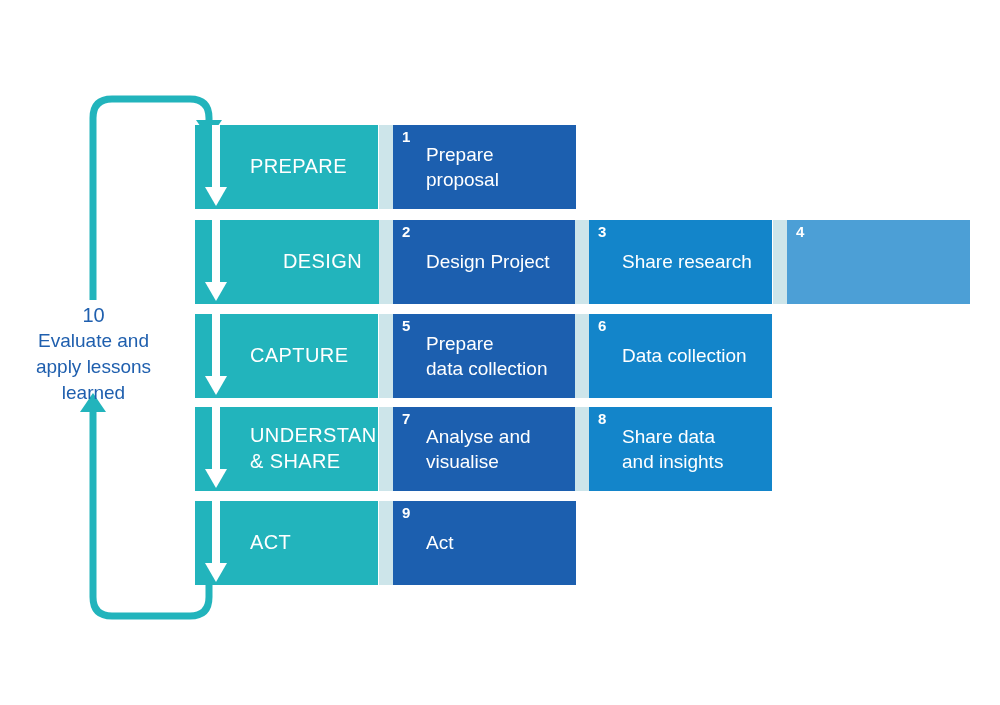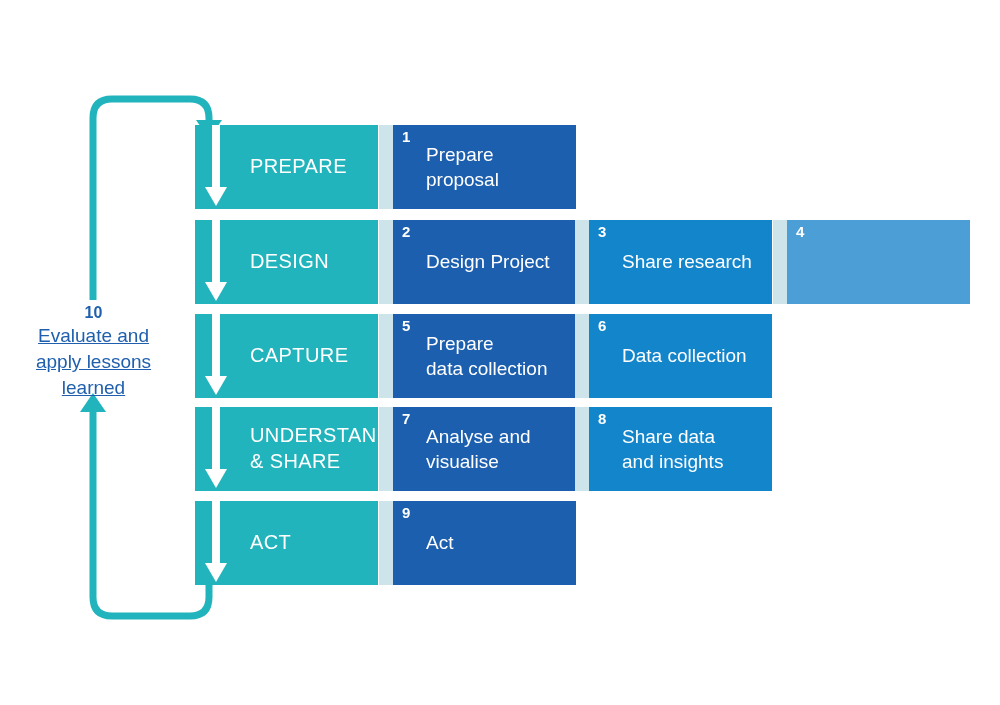--- a/index.html
+++ b/index.html
@@ -57,23 +57,23 @@
     margin-left:33px;white-space:pre-line;font-weight:400;
   }
 
   
   #evaluate-caption{
     position:absolute;left:0px;top:303px;width:187px;
     text-align:center;color:var(--capblue);
     font-size:19px;line-height:1.38;
   }
   #evaluate-num{
-    font-size:16px;font-weight:bold;display:block;line-height:1.25;
+    font-size:20px;font-weight:normal;display:block;line-height:1.25;
   }
-  #evaluate-text{display:block;white-space:pre-line;text-decoration:underline;}
+  #evaluate-text{display:block;white-space:pre-line;}
 </style>
 </head>
 <body style="--teal: #22B4BC; --pale: #CDE5EA; --capblue: #1F5FAE; background: rgb(255, 255, 255);">
 
 <div id="canvas">
 
   <svg id="loop-layer" viewBox="0 0 1000 705" xmlns="http://www.w3.org/2000/svg">
 
     <path d="M 93 300 L 93 118 Q 93 99 112 99 L 190 99 Q 209 99 209 118 L 209 122" fill="none" stroke="#22B4BC" stroke-width="7" stroke-linecap="butt"></path>
     <polygon points="196,120 222,120 209,139" fill="#22B4BC"></polygon>
@@ -99,21 +99,21 @@
           <div class="stage-label">PREPARE</div>
         </div>
         <div class="spacer" style="left: 379px; top: 0px; width: 14px; height: 84px; background: rgb(205, 229, 234);"></div>
         <div class="step" style="left: 393px; top: 0px; width: 183px; height: 84px; background: rgb(28, 95, 175);">
           <div class="step-num">1</div>
           <div class="step-text">Prepare
 proposal</div>
         </div>
       </div>
       <div class="row" style="left: 0px; top: 220px; width: 1000px; height: 84px;">
-        <div class="stage-box" style="left: 195px; top: 0px; width: 183px; height: 84px; background: rgb(34, 180, 188);">
+        <div class="stage-box" style="left: 195px; top: 0px; width: 183px; height: 84px; background: rgb(34, 180, 188); padding-left: 33px;">
           <svg class="down-arrow" viewBox="0 0 26 84">
             <rect x="9" y="-6" width="8" height="70" fill="#FFFFFF"></rect>
             <polygon points="2,62 24,62 13,81" fill="#FFFFFF"></polygon>
           </svg>
           <div class="stage-label">DESIGN</div>
         </div>
         <div class="spacer" style="left: 379px; top: 0px; width: 14px; height: 84px; background: rgb(205, 229, 234);"></div>
         <div class="step" style="left: 393px; top: 0px; width: 183px; height: 84px; background: rgb(28, 95, 175);">
           <div class="step-num">2</div>
           <div class="step-text">Design Project</div>

